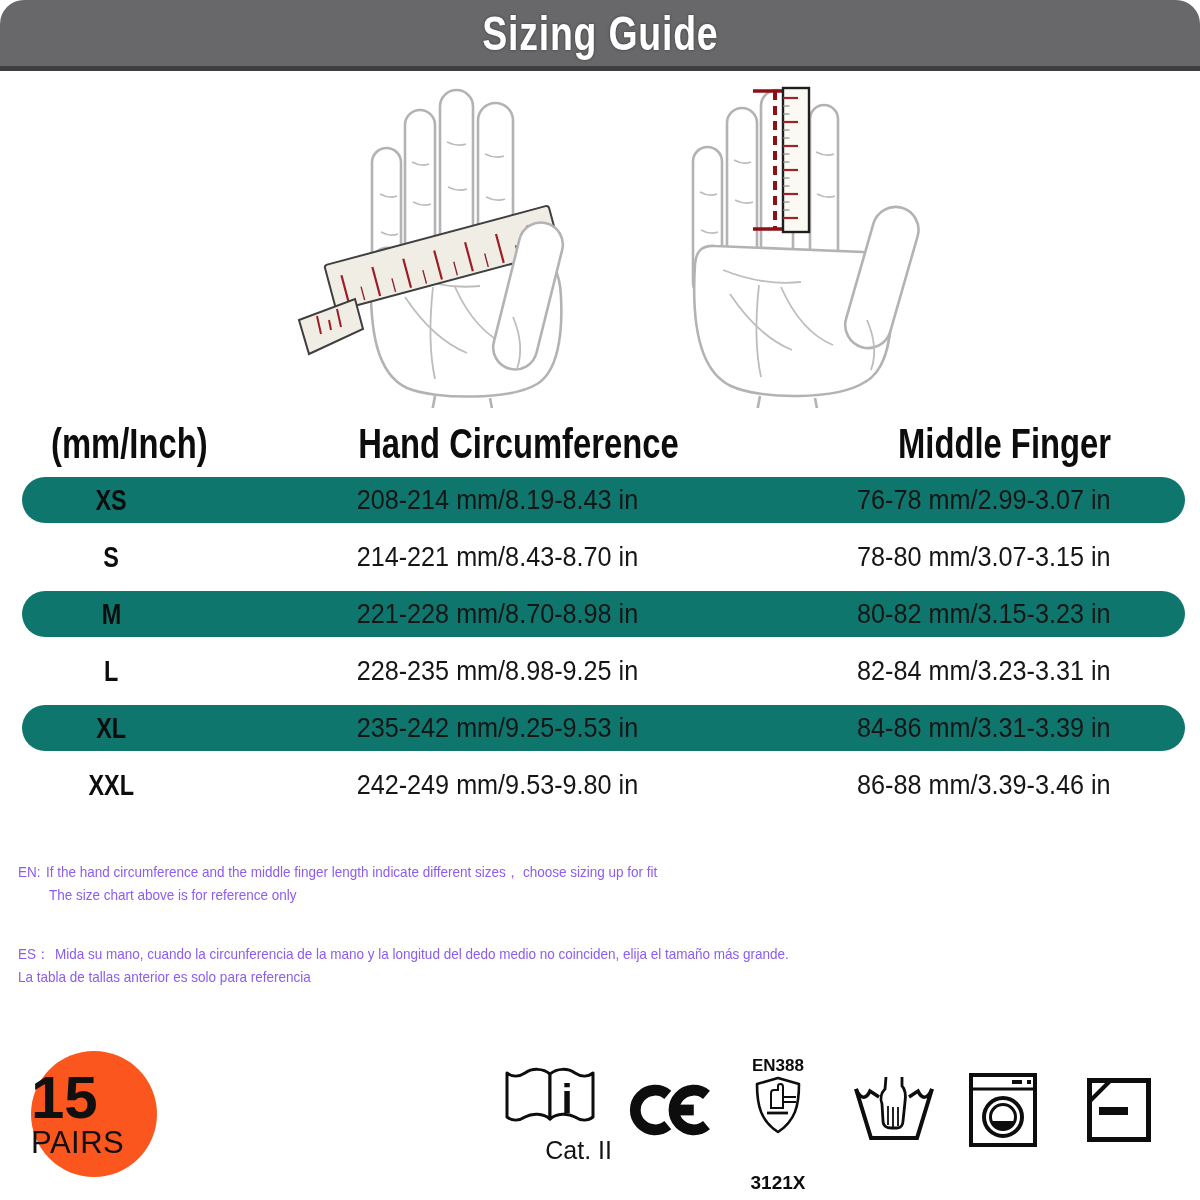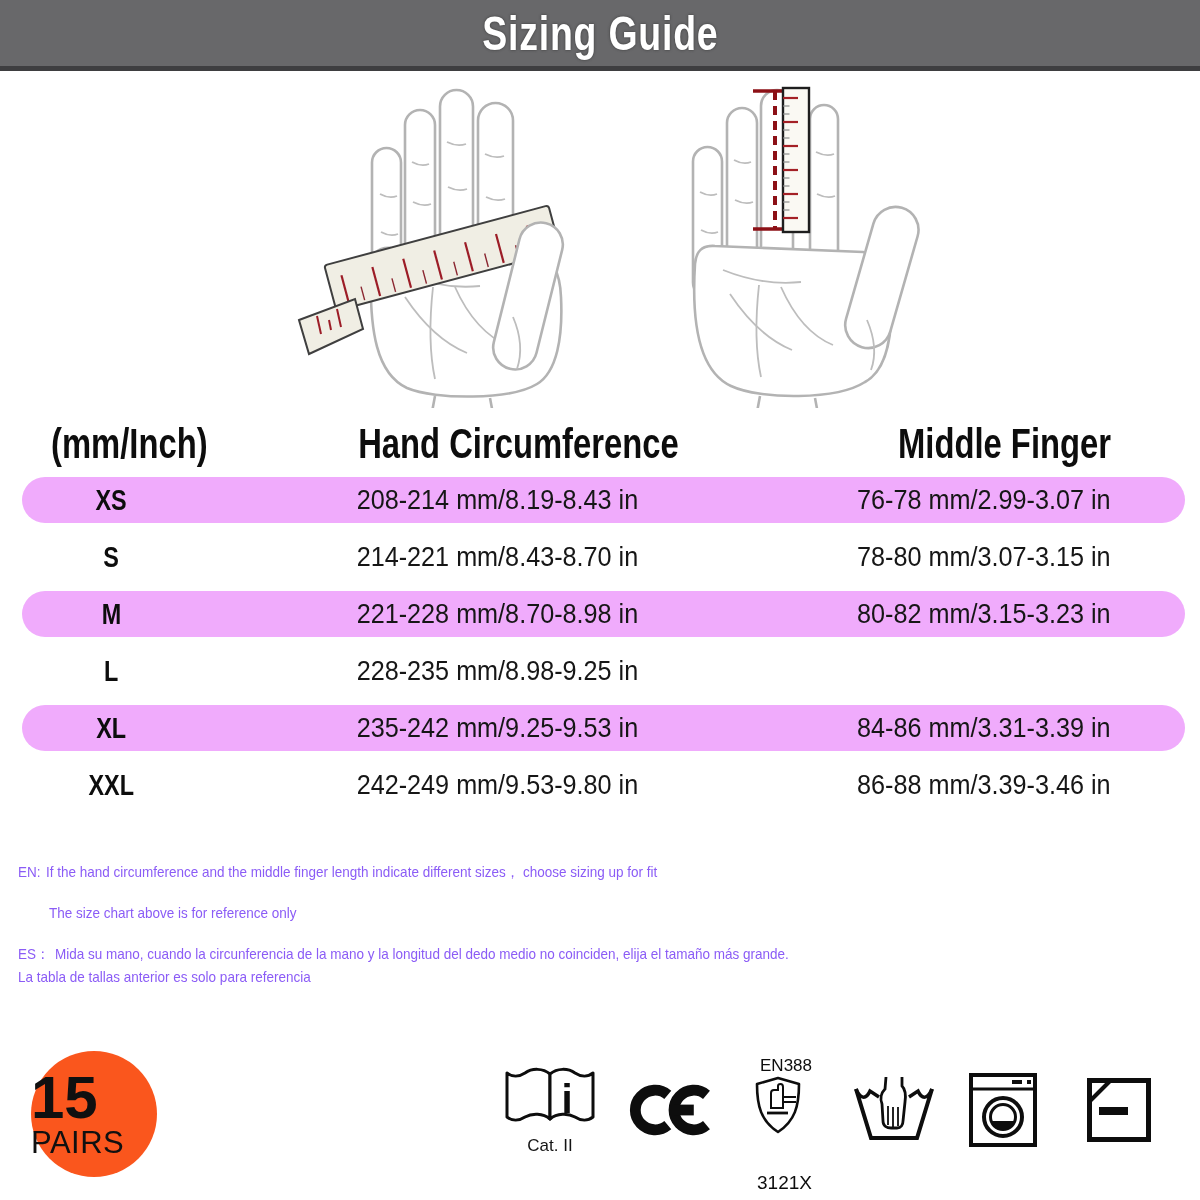--- a/index.html
+++ b/index.html
@@ -1,55 +1,55 @@
 <!DOCTYPE html>
 <html><head>
 <meta charset="utf-8">
 <style>
   html,body{margin:0;padding:0;background:#fff;}
   #page{position:relative;width:1200px;height:1200px;background:#fff;overflow:hidden;
-        font-family:"Liberation Sans",sans-serif;color:#111;}
+        font-family:"Liberation Sans",sans-serif;color:#111;border-radius:24px;}
 
   
   .hdr{position:absolute;left:0;top:0;width:1200px;height:66px;background:#68686a;
        border-bottom:5px solid #3e3e40;display:flex;align-items:center;justify-content:center;}
   .hdr .title{font-size:48px;font-weight:700;color:#fff;display:inline-block;
        transform:scaleX(.78);letter-spacing:1px;text-shadow:0 0 3px rgba(45,45,45,.85);}
 
   
   .illus{position:absolute;}
 
   
   .cols{position:absolute;left:40px;top:418px;width:1163px;height:50px;display:flex;align-items:flex-end;gap:8px;}
   .c1{width:178px;display:flex;justify-content:center;align-items:center;}
   .c2{width:594px;display:flex;justify-content:center;align-items:center;}
   .c3{width:391px;display:flex;justify-content:center;align-items:center;padding-right:12px;box-sizing:border-box;}
   .colh{font-size:42px;font-weight:700;color:#0d0d0d;display:inline-block;transform:scaleX(.78);white-space:nowrap;}
   .rows{position:absolute;left:22px;top:477px;width:1163px;}
   .row{height:46px;border-radius:23px;display:flex;align-items:center;margin-bottom:11px;}
-  .row.shaded{background:#f0abfc;}
+  .row.shaded{background:#0f766e;}
   .sizelab{font-size:30px;font-weight:700;color:#0d0d0d;display:inline-block;transform:scaleX(.78);}
   .val{font-size:28px;font-weight:400;color:#161616;display:inline-block;transform:scaleX(.9);white-space:nowrap;}
 
   
   .note{position:absolute;left:18px;font-size:15px;color:#8b5cf6;line-height:23px;}
   .note .ln{white-space:nowrap;}
   .note .stretch{display:inline-block;transform:scaleX(.9);transform-origin:0 50%;white-space:nowrap;}
   .note .lab{display:inline-block;margin-right:6px;}
   #note-en{top:860px;}
   #note-es{top:942px;}
-  #note-en .ln2{margin-left:31px;margin-top:18px;}
+  #note-en .ln2{margin-left:31px;}
 
   
   .badge{position:absolute;left:31px;top:1051px;width:126px;height:126px;border-radius:50%;
          background:#fa561d;display:flex;flex-direction:column;justify-content:center;}
   .badge .n{font-size:60px;font-weight:700;color:#101010;line-height:58px;}
   .badge .p{font-size:31px;font-weight:500;color:#101010;line-height:32px;letter-spacing:.5px;}
-  .cap{position:absolute;font-size:17px;color:#141414;text-align:center;}
-  .en388t{position:absolute;text-align:right;font-weight:400;color:#0d0d0d;}
+  .cap{position:absolute;font-size:25px;color:#141414;text-align:right;}
+  .en388t{position:absolute;text-align:center;font-weight:700;color:#0d0d0d;}
   svg{display:block;}
 </style>
 </head>
 <body>
 
 <div id="page">
 
   <div class="hdr">
     <span class="title">Sizing Guide</span>
   </div>
@@ -211,20 +211,23 @@
           <span class="val">80-82 mm/3.15-3.23 in</span>
         </div>
     </div>
     <div class="row">
       <div class="c1">
           <span class="sizelab">L</span>
         </div>
       <div class="c2">
           <span class="val">228-235 mm/8.98-9.25 in</span>
         </div>
+      <div class="c3">
+          <span class="val">82-84 mm/3.23-3.31 in</span>
+        </div>
     </div>
     <div class="row shaded">
       <div class="c1">
           <span class="sizelab">XL</span>
         </div>
       <div class="c2">
           <span class="val">235-242 mm/9.25-9.53 in</span>
         </div>
       <div class="c3">
           <span class="val">84-86 mm/3.31-3.39 in</span>

